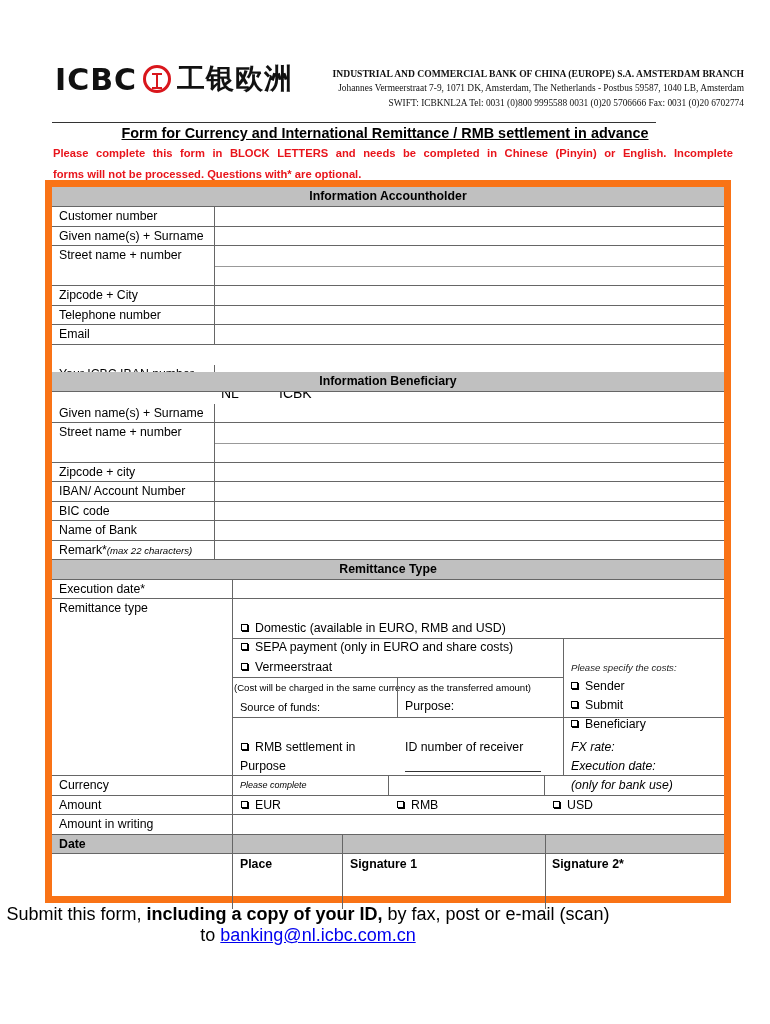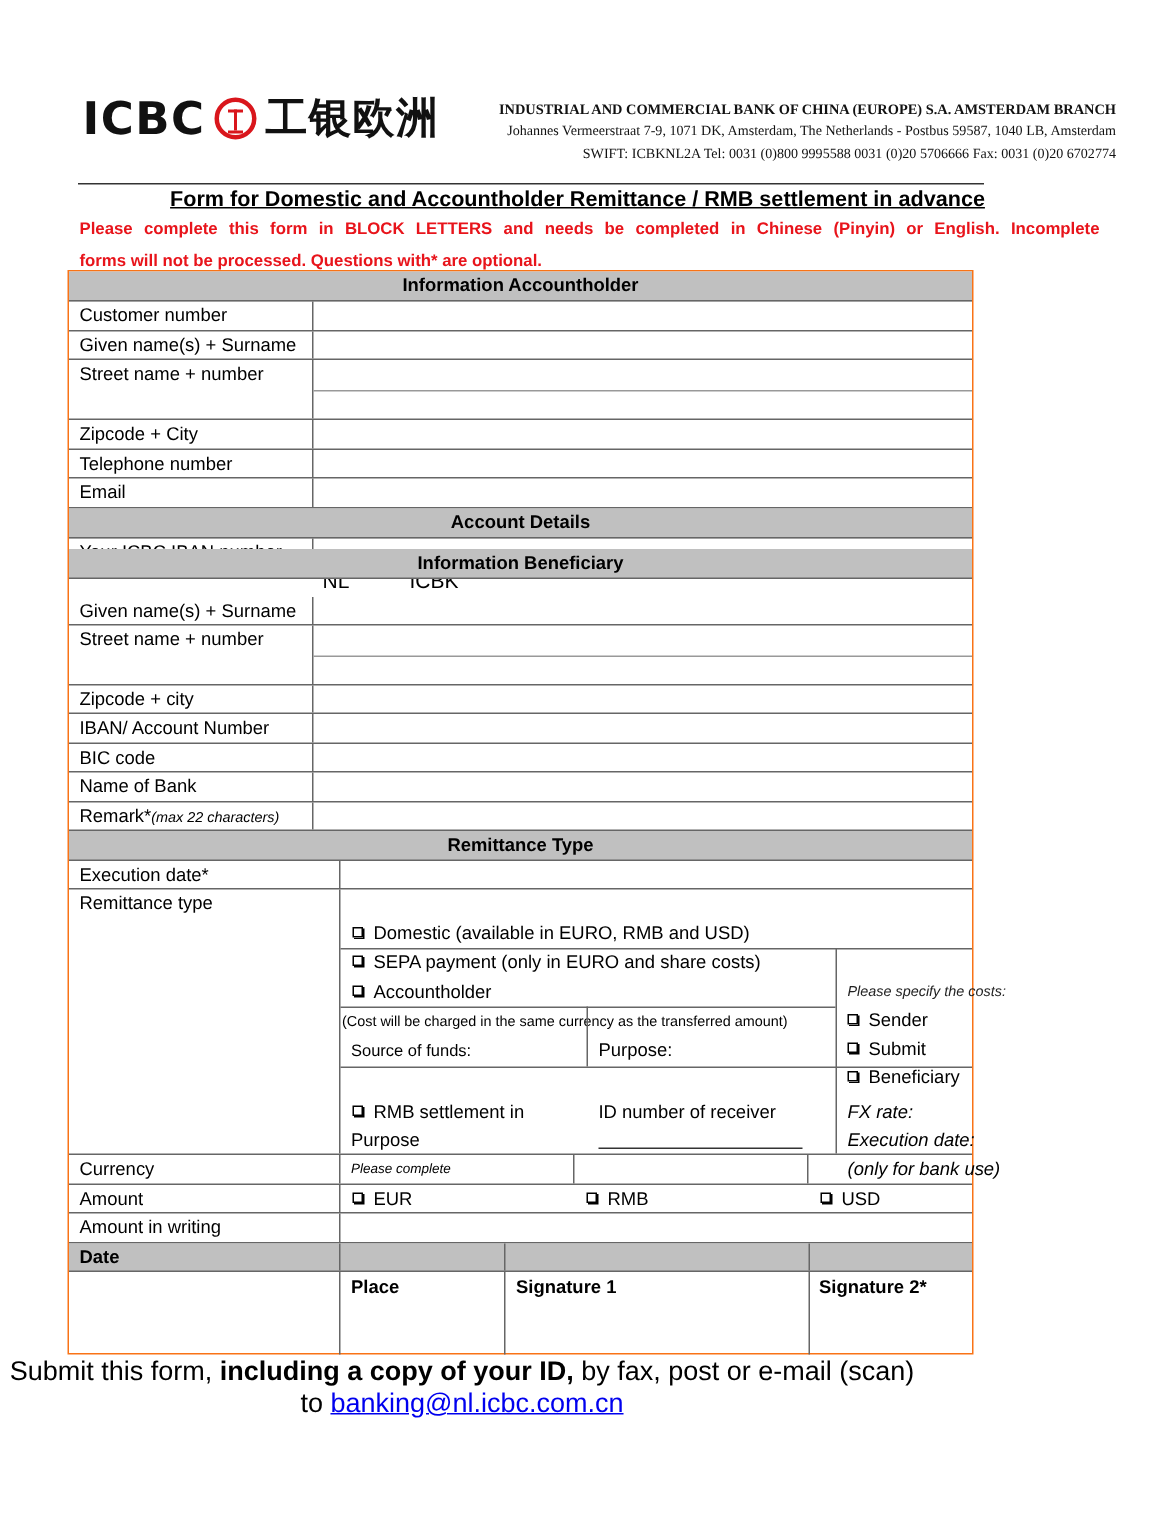--- a/index.html
+++ b/index.html
@@ -13,21 +13,21 @@
   .logo-mark::after { content:""; position:absolute; left:10px; top:5px; width:2px; height:14px; background:#d9161c; }
   .logo-cn { font-family:"DejaVu Sans", sans-serif; font-size:28px; font-weight:bold; color:#111; letter-spacing:1px; }
   .bank-info { right:26px; top:66px; text-align:right; font-family:"Liberation Serif", serif; font-size:9.4px; line-height:15px; color:#111; }
   .bank-info .name { font-weight:bold; font-size:9.6px; }
   .rule { left:52px; top:122px; width:604px; height:0; border-top:1.5px solid #333; }
   .title { left:0; width:770px; top:125px; text-align:center; font-weight:bold; font-size:14.4px; }
   .title span { text-decoration:underline; }
   .notice { left:53px; top:143px; width:680px; color:#e8141b; font-weight:bold; font-size:11.2px; line-height:21px; }
 
   
-  .tbl { left:45px; top:180px; width:604px; border:1px solid #f97316; box-sizing:border-box; height:723px; }
+  .tbl { left:45px; top:180px; width:686px; border:7px solid #f97316; box-sizing:border-box; height:723px; }
   .row { position:absolute; left:0; right:0; border-bottom:1px solid #666; box-sizing:border-box; font-size:12.3px; }
   .hdr { background:#c0c0c0; font-weight:bold; text-align:center; line-height:19px; }
   .lbl { position:absolute; left:7px; top:2px; white-space:nowrap; }
   .vline { position:absolute; top:0; bottom:0; width:0; border-left:1px solid #666; }
   .hline { position:absolute; height:0; border-top:1px solid #999; }
   .cell-text { position:absolute; white-space:nowrap;margin-top:20px; }
   .small { font-size:9.6px; }
   .ital { font-style:italic; }
   .cb { display:inline-block; width:7px; height:7px; border:1px solid #000; box-sizing:border-box; margin-right:7px; position:relative; top:-1px; box-shadow:1px 1px 0 #000; }
   .footer { left:0; width:616px; top:904px; text-align:center; font-size:18px; }
@@ -41,21 +41,21 @@
   <span class="logo-icbc">ICBC</span>
   <span class="logo-mark"></span>
   <span class="logo-cn">工银欧洲</span>
 </div>
 <div class="abs bank-info">
   <div class="name">INDUSTRIAL AND COMMERCIAL BANK OF CHINA (EUROPE) S.A.  AMSTERDAM BRANCH</div>
   <div>Johannes Vermeerstraat 7-9, 1071 DK, Amsterdam, The Netherlands - Postbus 59587, 1040 LB, Amsterdam</div>
   <div>SWIFT:  ICBKNL2A   Tel:  0031 (0)800 9995588  0031 (0)20 5706666  Fax:   0031 (0)20 6702774</div>
 </div>
 <div class="abs rule"></div>
-<div class="abs title"><span>Form for Domestic and Accountholder Remittance / RMB settlement in advance</span></div>
+<div class="abs title"><span>Form for Currency and International Remittance / RMB settlement in advance</span></div>
 <div class="abs notice">
   <div style="text-align:justify;text-align-last:justify;">Please complete this form in BLOCK LETTERS and needs be completed in Chinese (Pinyin) or English. Incomplete</div>
   <div>forms will not be processed. Questions with* are optional.</div>
 </div>
 
 <div class="abs tbl">
 
   <div class="row hdr" style="top:0;height:20px;"><span>Information Accountholder</span></div>
 
   <div class="row" style="top:20px;height:20px;">
@@ -84,21 +84,20 @@
     <span class="lbl">Telephone number</span>
     <div class="vline" style="left:162px;"></div>
     <div class="abs" style="left:163px;right:0;top:0;bottom:0;"></div>
   </div>
   <div class="row" style="top:138px;height:20px;">
     <span class="lbl">Email</span>
     <div class="vline" style="left:162px;"></div>
     <div class="abs" style="left:163px;right:0;top:0;bottom:0;"></div>
   </div>
 
-  <div class="row hdr" style="top:158px;height:20px;"><span>Account Details</span></div>
   <div class="row" style="top:178px;height:19px;">
     <span class="lbl">Your ICBC IBAN number</span>
     <div class="vline" style="left:162px;"></div>
     <div class="abs" style="left:163px;right:0;top:0;bottom:0;">
       <span class="cell-text" style="left:6px;top:0;font-size:14px;">NL</span>
       <span class="cell-text" style="left:64px;top:0;font-size:14px;">ICBK</span>
     </div>
   </div>
 
   <div class="row hdr" style="top:185px;height:20px;"><span>Information Beneficiary</span></div>
@@ -149,21 +148,21 @@
 
   <div class="row" style="top:412px;height:177px;">
     <span class="lbl">Remittance type</span>
     <div class="vline" style="left:180px;"></div>
 
     <div class="cell-text" style="left:189px;top:2px;"><span class="cb"></span><span>Domestic (available in EURO, RMB and USD)</span></div>
     <div class="cell-text" style="left:189px;top:21px;"><span class="cb"></span><span>SEPA payment (only in EURO and share costs)</span></div>
     <div class="hline" style="left:181px;right:0;top:39px;border-top-color:#666;"></div>
 
     <div class="vline" style="left:511px;top:39px;bottom:0;"></div>
-    <div class="cell-text" style="left:189px;top:41px;"><span class="cb"></span><span>Accountholder</span></div>
+    <div class="cell-text" style="left:189px;top:41px;"><span class="cb"></span><span>Vermeerstraat</span></div>
     <div class="cell-text small" style="left:182px;top:63px;">(Cost will be charged in the same currency as the transferred amount)</div>
     <div class="cell-text small ital" style="left:519px;top:43px;color:#222;">Please specify the costs:</div>
     <div class="cell-text" style="left:519px;top:60px;"><span class="cb"></span><span>Sender</span></div>
     <div class="cell-text" style="left:519px;top:79px;"><span class="cb"></span><span>Submit</span></div>
     <div class="cell-text" style="left:519px;top:98px;"><span class="cb"></span><span>Beneficiary</span></div>
 
     <div class="hline" style="left:181px;width:330px;top:78px;border-top-color:#666;"></div>
     <div class="vline" style="left:345px;top:78px;height:40px;"></div>
     <div class="cell-text small" style="left:188px;top:82px;font-size:11px;">Source of funds:</div>
     <div class="abs" style="left:181px;width:164px;top:78px;height:40px;"></div>

